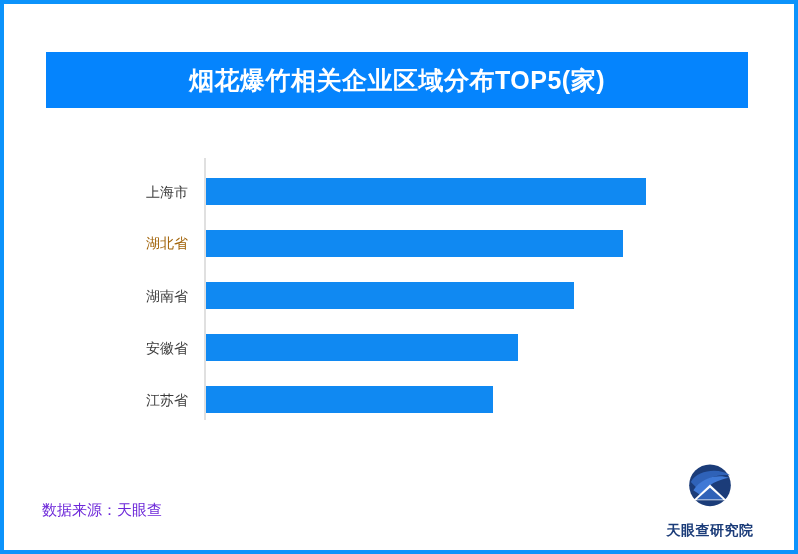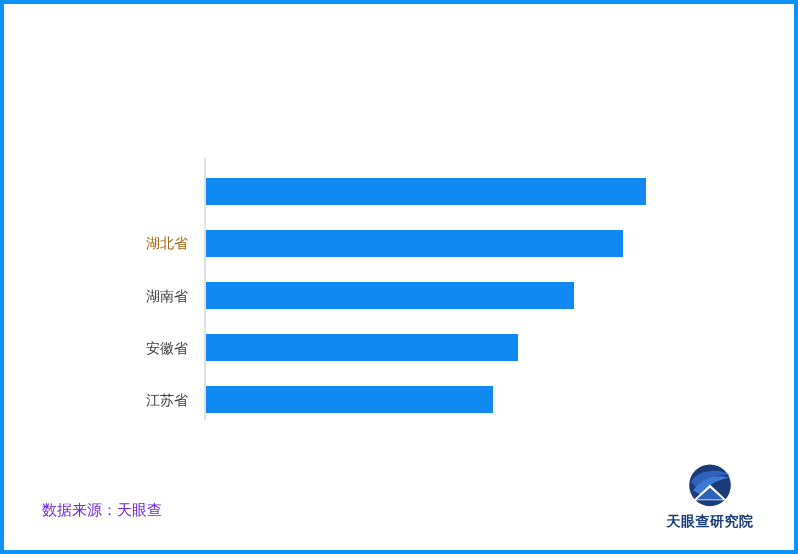--- a/index.html
+++ b/index.html
@@ -109,39 +109,43 @@
     flex-direction: column;
     align-items: center;
     justify-content: flex-start;
   }
   #logo-mark {
     width: 54px;
     height: 50px;
     display: block;
   }
   #logo-text {
-    margin-top: 1px;
+    margin-top: 10px;
     font-size: 14px;
     font-weight: bold;
     color: #1b3c79;
     letter-spacing: 0.5px;
     white-space: nowrap;
   }
 </style>
 </head>
 <body>
 
 <div id="poster">
 
+  <div id="title-banner">
+    <div id="title-text">烟花爆竹相关企业区域分布TOP5(家)</div>
+  </div>
 
   <div id="chart">
 
     <div id="axis-line" style="background: rgb(224, 224, 224);"></div>
 
     <div class="bar-row" style="top:22px;">
+      <div class="bar-label" style="color: rgb(59, 59, 59);">上海市</div>
       <div class="bar-track">
         <div class="bar-fill" style="width: 440px; background: rgb(16, 137, 242);"></div>
       </div>
     </div>
 
     <div class="bar-row" style="top:74px;">
       <div class="bar-label" style="color: #a16207; font-family: Liberation Serif, serif;">湖北省</div>
       <div class="bar-track">
         <div class="bar-fill" style="width: 416.533px; background: rgb(16, 137, 242);"></div>
       </div>

